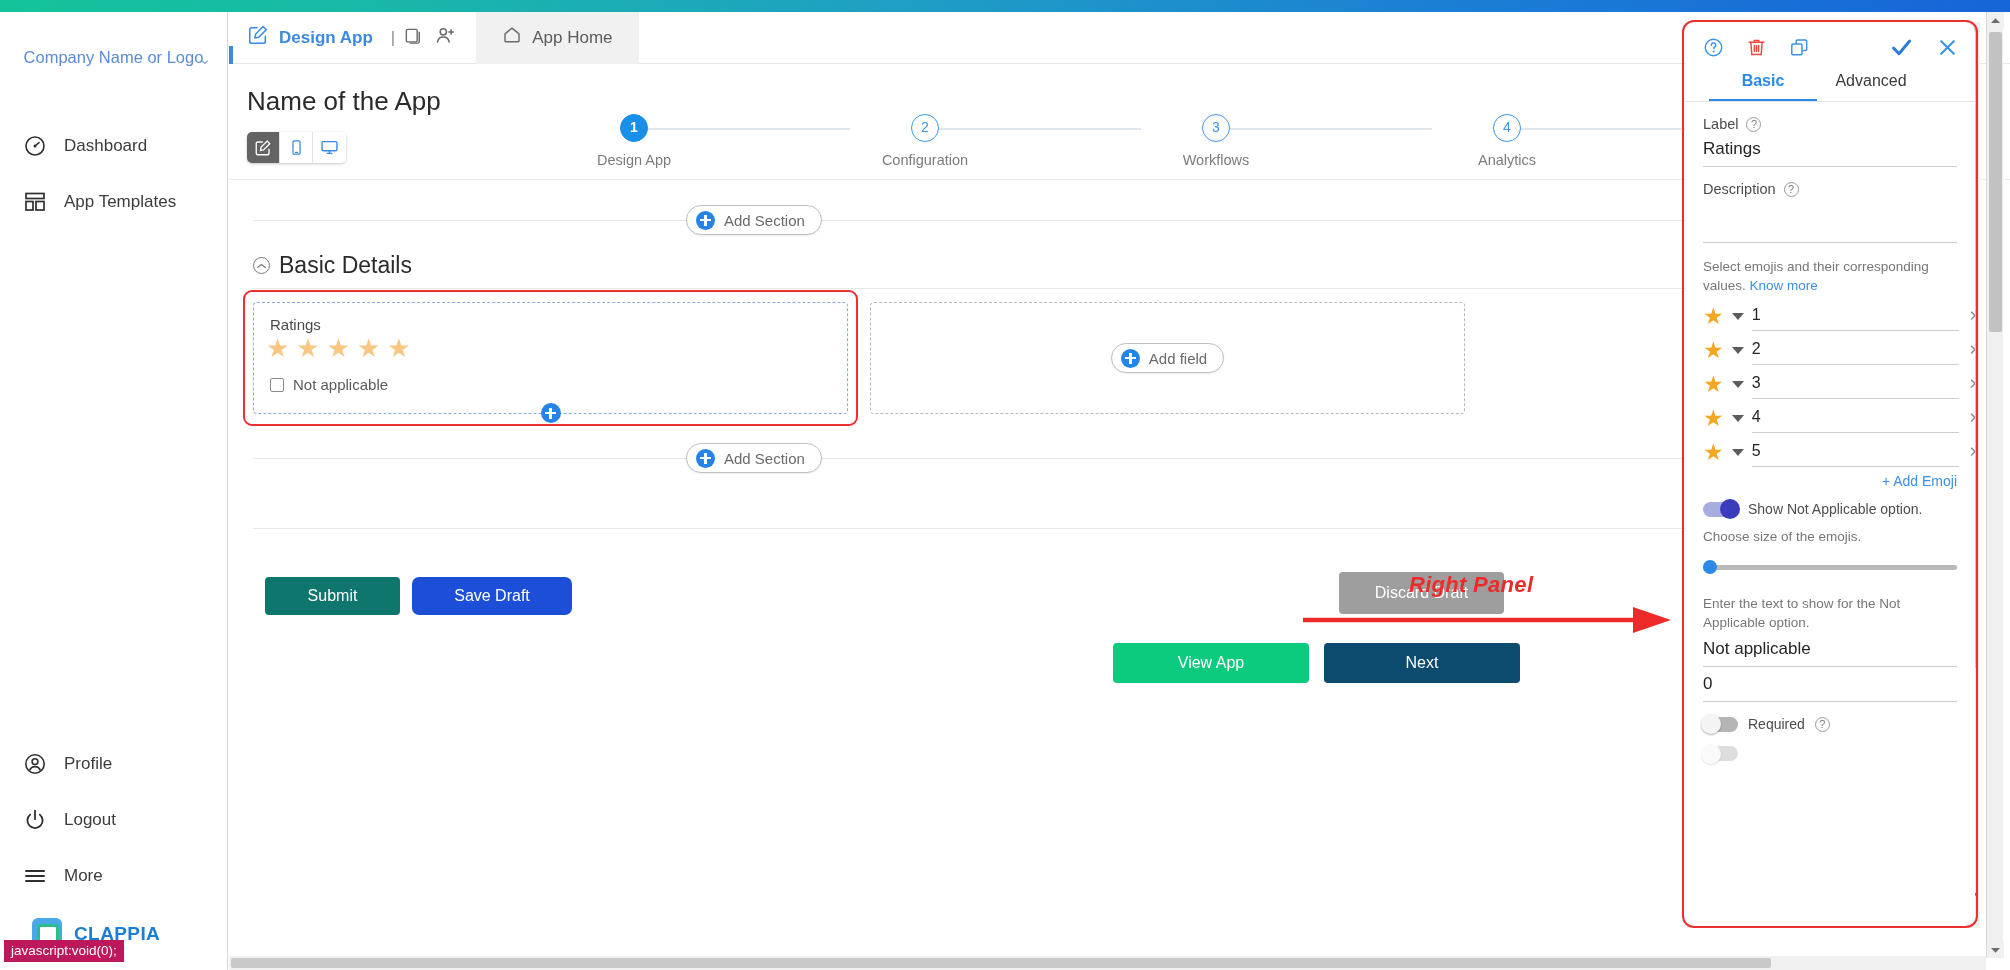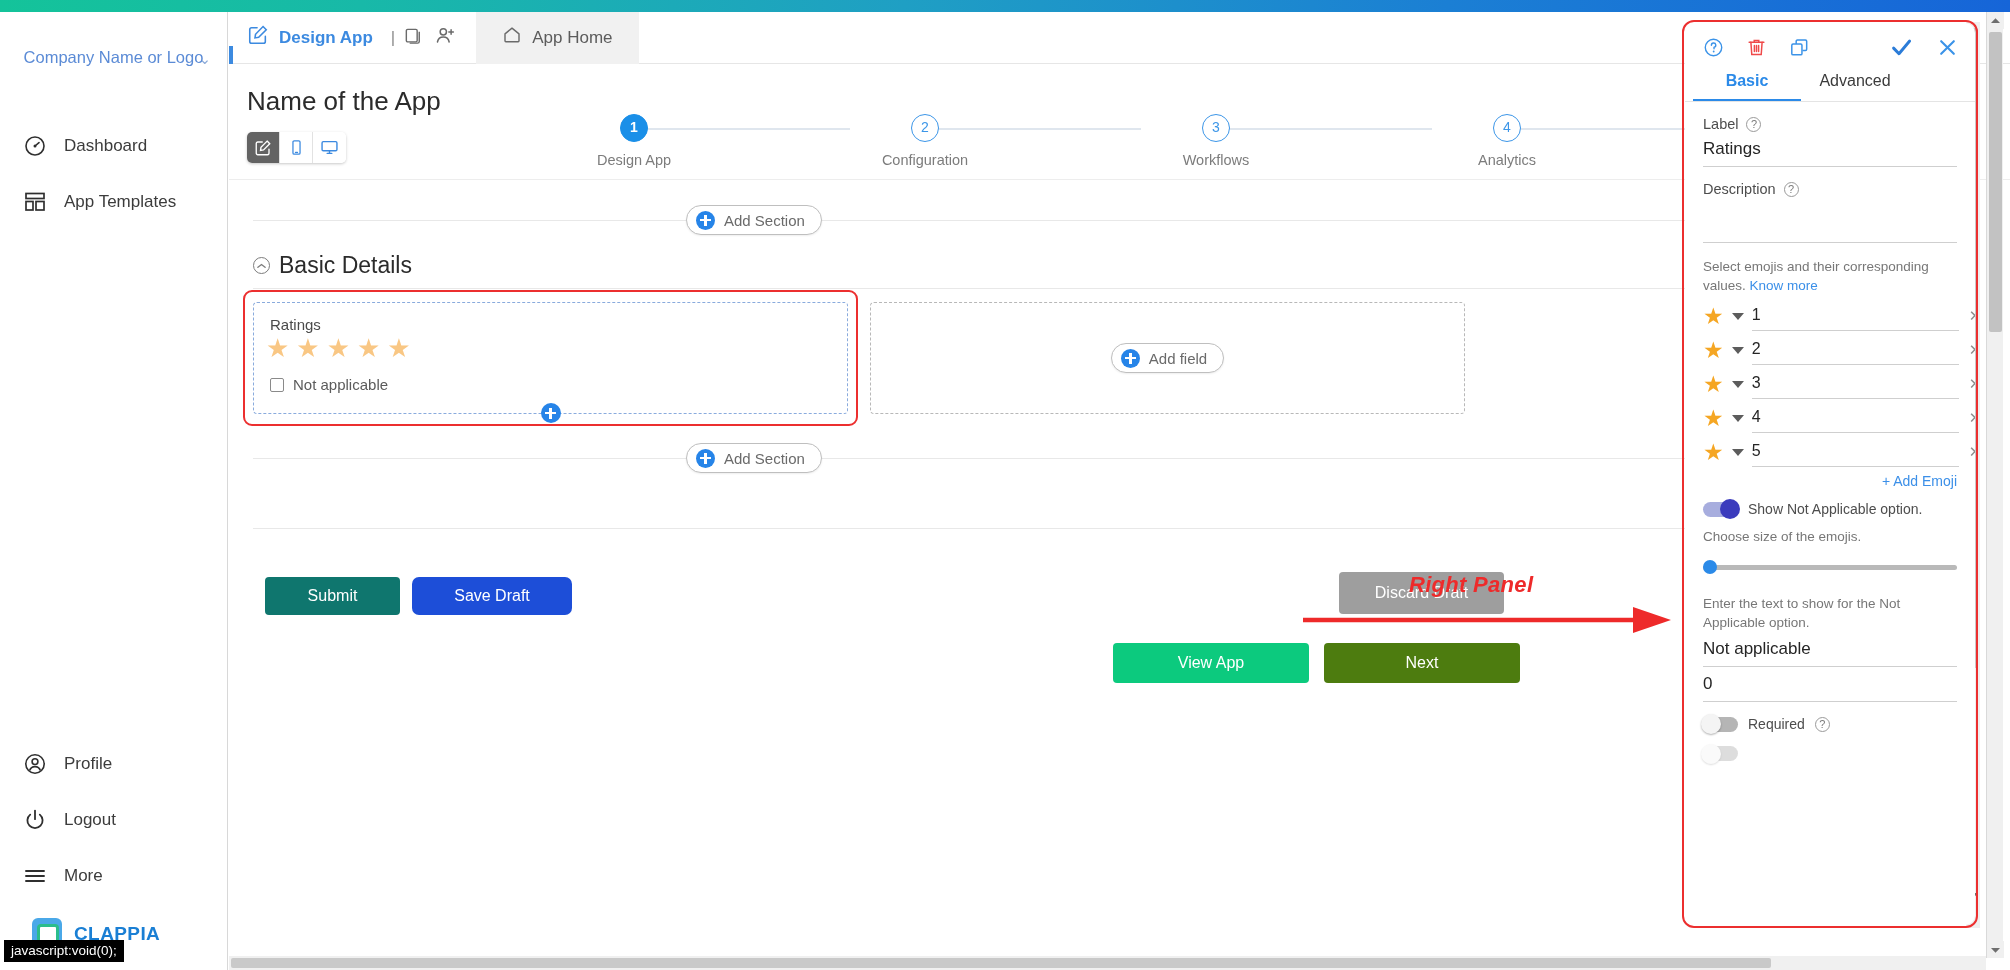--- a/index.html
+++ b/index.html
@@ -78,21 +78,21 @@
   .brand-mark .sq2 {
     position: absolute; left: 9px; top: 8px;
     width: 22px; height: 24px; border-radius: 4px;
     background: #ffffff; border: 3px solid #2bbd8c;
   }
   .brand-text {
     color: #1a7fd4; font-weight: bold; font-size: 19px; letter-spacing: 0.4px;
   }
   .status-tooltip {
     position: absolute; left: 4px; bottom: 8px;
-    background: #000000; color: #ffffff;
+    background: #be185d; color: #ffffff;
     font-size: 13.5px; padding: 3px 7px 4px 7px;
     white-space: nowrap; z-index: 40;
   }
 
   
   .main {
     position: absolute; left: 229px; top: 12px;
     width: 1781px; height: 958px;
     background: #fbfbfb;
     overflow: hidden;
@@ -285,21 +285,21 @@
     display: inline-flex; align-items: center; justify-content: center;
     border: none; border-radius: 4px;
     color: #ffffff; font-size: 16px;
     cursor: pointer;
     font-family: "Liberation Sans", sans-serif;
   }
   .btn-submit { position: absolute; left: 36px; top: 397px; width: 135px; height: 38px; background: #0f766e; }
   .btn-savedraft { position: absolute; left: 183px; top: 397px; width: 160px; height: 38px; background: #1d4ed8; border-radius: 7px; }
   .btn-discard { position: absolute; left: 1110px; top: 392px; width: 165px; height: 42px; background: #9e9e9e; }
   .btn-viewapp { position: absolute; left: 884px; top: 463px; width: 196px; height: 40px; background: #0cca7e; }
-  .btn-next { position: absolute; left: 1095px; top: 463px; width: 196px; height: 40px; background: #4d7c0f; }
+  .btn-next { position: absolute; left: 1095px; top: 463px; width: 196px; height: 40px; background: #0c4a6e; }
 
   
   .annot-label {
     position: absolute; left: 1180px; top: 392px;
     color: #ee2a2a; font-weight: bold; font-size: 22px;
     font-style: italic;
     letter-spacing: .3px;
     z-index: 20;
   }
   .annot-arrow {
@@ -325,21 +325,21 @@
     background: #ffffff; border-radius: 10px;
     overflow: hidden;
   }
   .rp-icons {
     display: flex; align-items: center;
     padding: 12px 16px 4px 18px; gap: 22px;
   }
   .rp-icon { cursor: pointer; display: flex; align-items: center; }
   .rp-spacer { flex: 1; }
   .rp-tabs {
-    display: flex; padding: 0 8px;
+    display: flex; padding: 0 24px;
     border-bottom: 1px solid #e4e4e4;
     margin-top: 2px;
   }
   .rp-tab {
     font-size: 16px; color: #3b3b3b;
     padding: 6px 0 9px 0; cursor: pointer;
     width: 108px; text-align: center;
   }
   .rp-tab.active {
     color: #2b8ae8; font-weight: bold;

